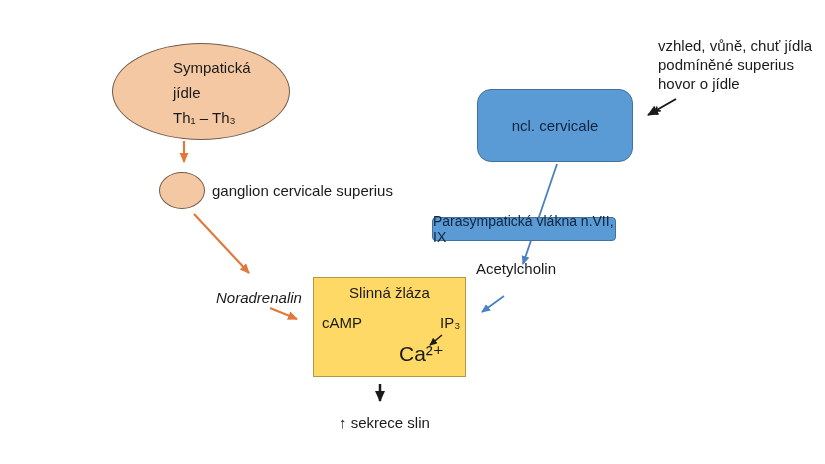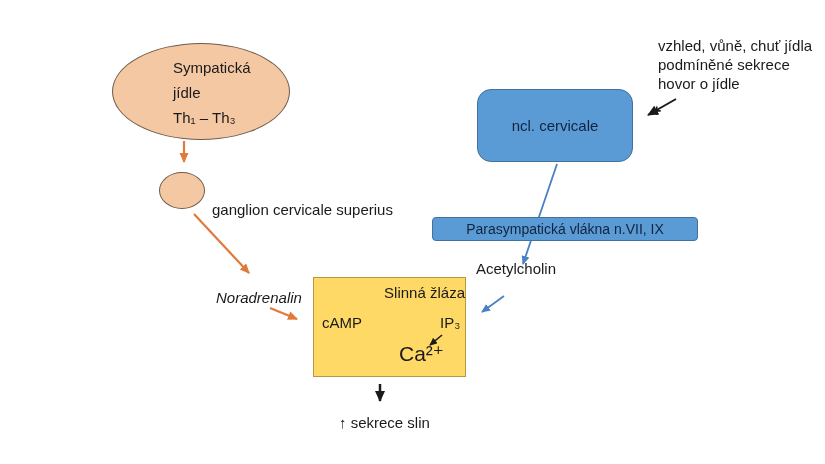--- a/index.html
+++ b/index.html
@@ -24,50 +24,50 @@
     border: 1.5px solid var(--peach-border, #6F5C4B);
     border-radius: 50%;
   }
   #sympathetic-ellipse { left: 112px; top: 43px; width: 178px; height: 97px; }
   #sympathetic-text {
     position: absolute; left: 60px; top: 11px;
     font-size: 15px; line-height: 25px; white-space: nowrap;
   }
   #ganglion-ellipse { left: 159px; top: 172px; width: 46px; height: 37px; }
 
-  #ganglion-label { left: 212px; top: 182px; margin-top: 19px; }
+  #ganglion-label { left: 212px; top: 182px; }
   #noradrenalin-label { left: 216px; top: 289px; font-style: italic; }
   #acetylcholin-label { left: 476px; top: 260px; }
   #secretion-label { left: 339px; top: 414px; }
 
   #gland-box {
     left: 313px; top: 277px; width: 153px; height: 100px;
     background: var(--yellow-fill, #FFD966);
     border: 1.5px solid var(--yellow-border, #B5983F);
   }
-  #gland-title { position: absolute; left: 0; top: 6px; width: 100%; text-align: right; font-size: 15px; }
+  #gland-title { position: absolute; left: 0; top: 6px; width: 100%; text-align: center; font-size: 15px; }
   #camp-label  { position: absolute; left: 8px;  top: 36px; font-size: 15px; }
   #ip3-label   { position: absolute; left: 126px; top: 36px; font-size: 15px; }
   #ca-label    { position: absolute; left: 85px; top: 64px; font-size: 21px; }
 
   #ncl-box {
     left: 477px; top: 89px; width: 156px; height: 73px;
     background: var(--blue-fill, #5B9BD5);
     border: 1.5px solid var(--blue-border, #41719C);
     border-radius: 14px;
     display: flex; align-items: center; justify-content: center;
     font-size: 15px; color: #10243E;
   }
   #parasym-bar {
-    left: 432px; top: 217px; width: 266px; height: 24px;
+    left: 432px; top: 217px; width: 184px; height: 24px;
     background: var(--blue-fill, #5B9BD5);
     border: 1.5px solid var(--blue-border, #41719C);
     border-radius: 4px;
     display: flex; align-items: center; justify-content: center;
-    font-size: 14px; color: #10243E; text-align: center;
+    font-size: 14px; color: #10243E;
   }
 
   #stimuli-text { left: 658px; top: 36px; line-height: 19px; white-space: nowrap; }
   #plus-sign { left: 652px; top: 102px; font-size: 16px; font-weight: 600; }
 
   line.orange { stroke: var(--orange-arrow, #E2793B); stroke-width: 2.2px; }
   line.blue   { stroke: var(--blue-arrow, #4A80C4);  stroke-width: 1.8px; }
   line.black  { stroke: #1a1a1a; stroke-width: 2px; }
   line.thick  { stroke-width: 2.5px; }
   line.thin   { stroke-width: 1.6px; }
@@ -132,21 +132,21 @@
   <div class="shape" id="ncl-box">
     <span>ncl. cervicale</span>
   </div>
 
   <div class="shape" id="parasym-bar">
     <span>Parasympatická vlákna n.VII, IX</span>
   </div>
 
   <div class="label" id="stimuli-text">
     <div>vzhled, vůně, chuť jídla</div>
-    <div>podmíněné sekrece</div>
+    <div>podmíněné superius</div>
     <div>hovor o jídle</div>
   </div>
 
   <div class="label" id="plus-sign">+</div>
 
   <div class="label" id="acetylcholin-label">Acetylcholin</div>
 
   <div class="label" id="secretion-label">↑ sekrece slin</div>
 
 </div>

